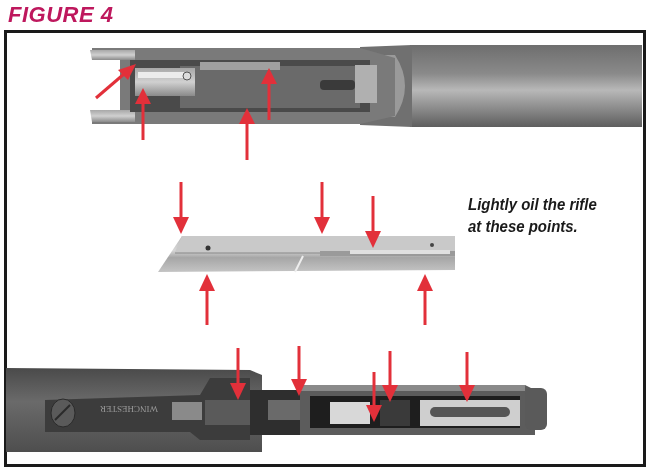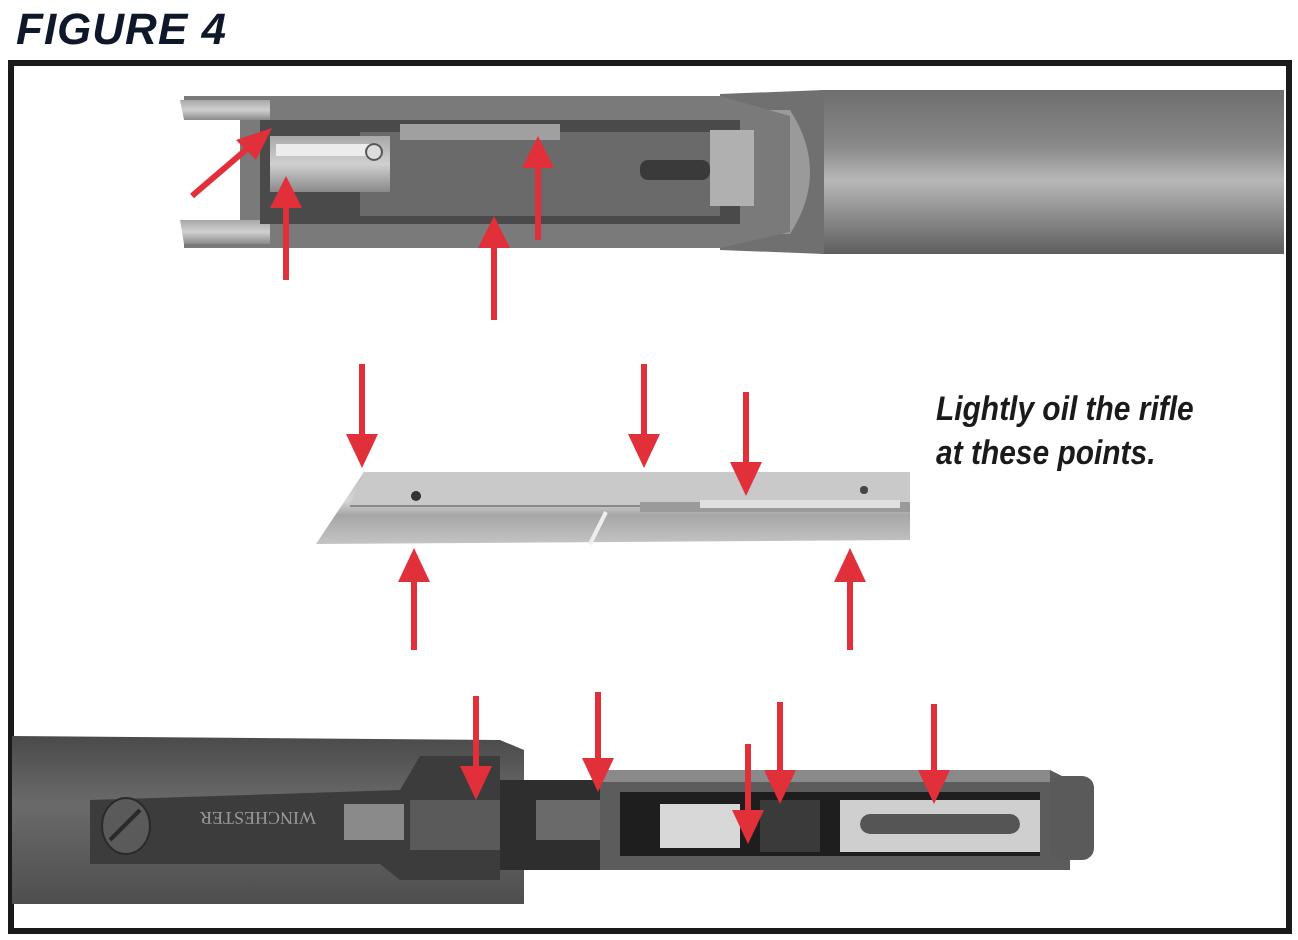--- a/index.html
+++ b/index.html
@@ -1,17 +1,17 @@
 <!DOCTYPE html>
 <html><head>
 <meta charset="utf-8">
 <style>
   html, body { margin:0; padding:0; background:#ffffff; }
   body { width:649px; height:470px; position:relative; overflow:hidden; font-family:"Liberation Sans", sans-serif; }
-  .fig-title { position:absolute; left:8px; top:2px; font-size:22px; font-weight:bold; font-style:italic; color:#0f172a; letter-spacing:0.5px; }
+  .fig-title { position:absolute; left:8px; top:2px; font-size:22px; font-weight:bold; font-style:italic; color:#be185d; letter-spacing:0.5px; }
   .frame { position:absolute; left:4px; top:30px; width:636px; height:431px; border:3px solid #1a1a1a; box-sizing:content-box; background:#fff; }
   .callout { position:absolute; left:468px; top:194px; font-size:17px; font-weight:bold; font-style:italic; color:#1a1a1a; line-height:22px; transform:scaleX(0.88); transform-origin:left top; }
   svg.art { position:absolute; left:0; top:0; }
 </style>
 </head>
 <body>
 
 <div class="fig-title">FIGURE 4</div>
 
 <div class="frame"></div>

